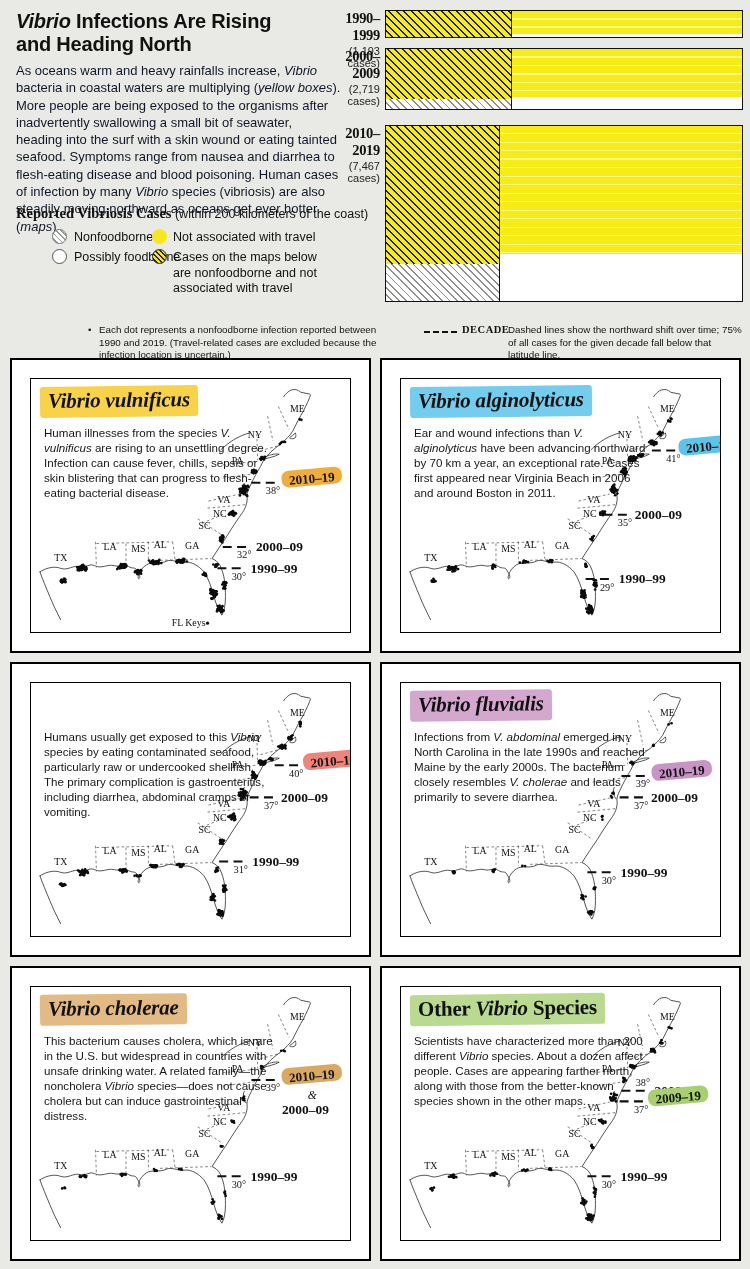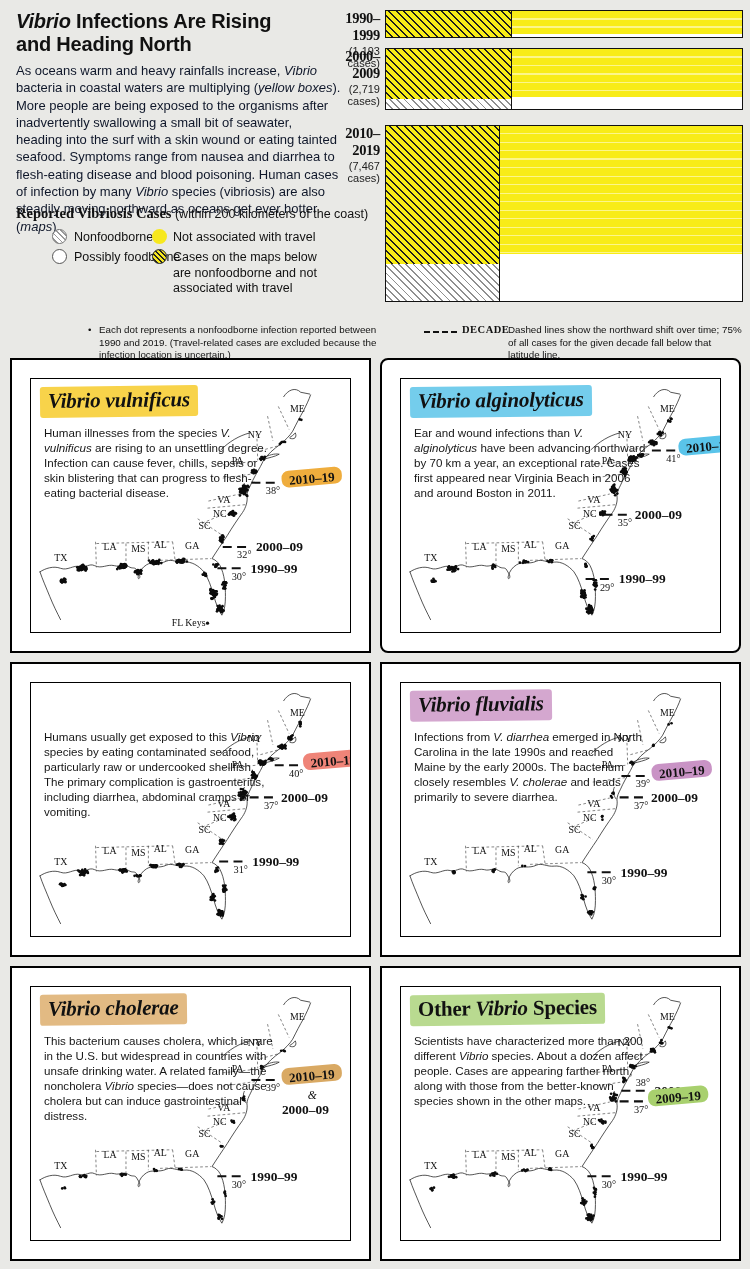--- a/index.html
+++ b/index.html
@@ -633,21 +633,21 @@
           <text font-family="&quot;Liberation Serif&quot;,&quot;DejaVu Serif&quot;,serif" font-size="11.5" fill="#111" x="262" y="130.2">38°</text>
           <path d="M214 189.8 L244 189.8" stroke="#111" stroke-width="2.3" stroke-dasharray="10 6" fill="none"></path>
           <text x="251" y="194.8" font-family="&quot;Liberation Serif&quot;,&quot;DejaVu Serif&quot;,serif" font-weight="bold" font-size="15" fill="#111">2000–09</text>
           <text font-family="&quot;Liberation Serif&quot;,&quot;DejaVu Serif&quot;,serif" font-size="11.5" fill="#111" x="230" y="202.8">32°</text>
           <path d="M208 214 L238 214" stroke="#111" stroke-width="2.3" stroke-dasharray="10 6" fill="none"></path>
           <text x="245" y="219" font-family="&quot;Liberation Serif&quot;,&quot;DejaVu Serif&quot;,serif" font-weight="bold" font-size="15" fill="#111">1990–99</text>
           <text font-family="&quot;Liberation Serif&quot;,&quot;DejaVu Serif&quot;,serif" font-size="11.5" fill="#111" x="224" y="227">30°</text>
         </svg>
       </div>
   </div>
-    <div class="panel" style="left: 380px; top: 358px; border-radius: 8px;">
+    <div class="panel" style="left: 380px; top: 358px;">
     <div class="panel-inner">
       <div class="p-title"><span class="hl" style="background: rgb(116, 205, 236);"><span class="it">Vibrio alginolyticus</span></span></div>
       <div class="p-desc"><span>Ear and wound infections than </span><span class="it">V. alginolyticus</span><span> have been advancing northward by 70 km a year, an exceptional rate. Cases first appeared near Virginia Beach in 2006 and around Boston in 2011.</span></div>
     <svg class="map" viewBox="0 0 356 286" preserveAspectRatio="none">
           <path d="M10 218 C16 214 25 211 33 214 C41 217 47 210 55 212 C61 214 65 208 71 211 C79 215 85 209 93 211 C99 213 103 208 109 212 C113 215 116 212 118 216 L121 221 C123 226 118 228 120 222 C121 218 124 213 129 210 C135 206 143 210 151 206 C157 203 163 208 171 207 C179 206 187 211 193 218 C198 225 201 235 204 245 C206 253 209 261 213 267 C216 262 217 254 217 246 C217 233 216 221 211 211 C209 207 205 204 202 203 C207 195 213 186 219 177 C225 167 231 158 236 151 C240 145 242 138 241 132 C241 128 243 124 245 120 C248 113 252 106 256 99 L259 93 C264 85 271 79 278 74 C284 69 289 64 292 59 C296 51 300 43 304 36 C307 30 310 24 312 18" fill="none" stroke="#2a2a2a" stroke-width="0.9" stroke-linecap="round"></path>
           <path d="M10 218 C13 227 17 236 21 246 C25 256 29 264 33 272" fill="none" stroke="#2a2a2a" stroke-width="0.9" stroke-linecap="round"></path>
           <path d="M259 91 C265 89 272 88 277 85 C272 84 265 86 260 89 Z" fill="none" stroke="#2a2a2a" stroke-width="0.9" stroke-linecap="round"></path>
           <path d="M289 67 C294 69 297 66 295 61 C293 63 291 65 289 66" fill="none" stroke="#2a2a2a" stroke-width="0.9" stroke-linecap="round"></path>
           <path d="M212 80 C221 71 232 64 244 61" fill="none" stroke="#2a2a2a" stroke-width="0.9" stroke-linecap="round"></path>
           <path d="M282 20 C287 12 295 9 301 15 L311 17" fill="none" stroke="#2a2a2a" stroke-width="0.9" stroke-linecap="round"></path>
@@ -1526,21 +1526,21 @@
           <text font-family="&quot;Liberation Serif&quot;,&quot;DejaVu Serif&quot;,serif" font-size="11.5" fill="#111" x="260" y="142.3">37°</text>
           <path d="M210 201.9 L240 201.9" stroke="#111" stroke-width="2.3" stroke-dasharray="10 6" fill="none"></path>
           <text x="247" y="206.9" font-family="&quot;Liberation Serif&quot;,&quot;DejaVu Serif&quot;,serif" font-weight="bold" font-size="15" fill="#111">1990–99</text>
           <text font-family="&quot;Liberation Serif&quot;,&quot;DejaVu Serif&quot;,serif" font-size="11.5" fill="#111" x="226" y="214.9">31°</text>
         </svg>
       </div>
   </div>
     <div class="panel" style="left: 380px; top: 662px;">
     <div class="panel-inner">
       <div class="p-title"><span class="hl" style="background: rgb(212, 167, 207);"><span class="it">Vibrio fluvialis</span></span></div>
-      <div class="p-desc"><span>Infections from </span><span class="it">V. diarrhea</span><span> emerged in North Carolina in the late 1990s and reached Maine by the early 2000s. The bacterium closely resembles </span><span class="it">V. cholerae</span><span> and leads primarily to severe diarrhea.</span></div>
+      <div class="p-desc"><span>Infections from </span><span class="it">V. abdominal</span><span> emerged in North Carolina in the late 1990s and reached Maine by the early 2000s. The bacterium closely resembles </span><span class="it">V. cholerae</span><span> and leads primarily to severe diarrhea.</span></div>
     <svg class="map" viewBox="0 0 356 286" preserveAspectRatio="none">
           <path d="M10 218 C16 214 25 211 33 214 C41 217 47 210 55 212 C61 214 65 208 71 211 C79 215 85 209 93 211 C99 213 103 208 109 212 C113 215 116 212 118 216 L121 221 C123 226 118 228 120 222 C121 218 124 213 129 210 C135 206 143 210 151 206 C157 203 163 208 171 207 C179 206 187 211 193 218 C198 225 201 235 204 245 C206 253 209 261 213 267 C216 262 217 254 217 246 C217 233 216 221 211 211 C209 207 205 204 202 203 C207 195 213 186 219 177 C225 167 231 158 236 151 C240 145 242 138 241 132 C241 128 243 124 245 120 C248 113 252 106 256 99 L259 93 C264 85 271 79 278 74 C284 69 289 64 292 59 C296 51 300 43 304 36 C307 30 310 24 312 18" fill="none" stroke="#2a2a2a" stroke-width="0.9" stroke-linecap="round"></path>
           <path d="M10 218 C13 227 17 236 21 246 C25 256 29 264 33 272" fill="none" stroke="#2a2a2a" stroke-width="0.9" stroke-linecap="round"></path>
           <path d="M259 91 C265 89 272 88 277 85 C272 84 265 86 260 89 Z" fill="none" stroke="#2a2a2a" stroke-width="0.9" stroke-linecap="round"></path>
           <path d="M289 67 C294 69 297 66 295 61 C293 63 291 65 289 66" fill="none" stroke="#2a2a2a" stroke-width="0.9" stroke-linecap="round"></path>
           <path d="M212 80 C221 71 232 64 244 61" fill="none" stroke="#2a2a2a" stroke-width="0.9" stroke-linecap="round"></path>
           <path d="M282 20 C287 12 295 9 301 15 L311 17" fill="none" stroke="#2a2a2a" stroke-width="0.9" stroke-linecap="round"></path>
           <path d="M240 131 C237 127 236 122 238 118" fill="none" stroke="#2a2a2a" stroke-width="0.9" stroke-linecap="round"></path>
           <path d="M72 184 L73 213" fill="none" stroke="#3a3a3a" stroke-width="0.7" stroke-dasharray="3 2.6"></path>
           <path d="M73 186 L158 184" fill="none" stroke="#3a3a3a" stroke-width="0.7" stroke-dasharray="3 2.6"></path>

